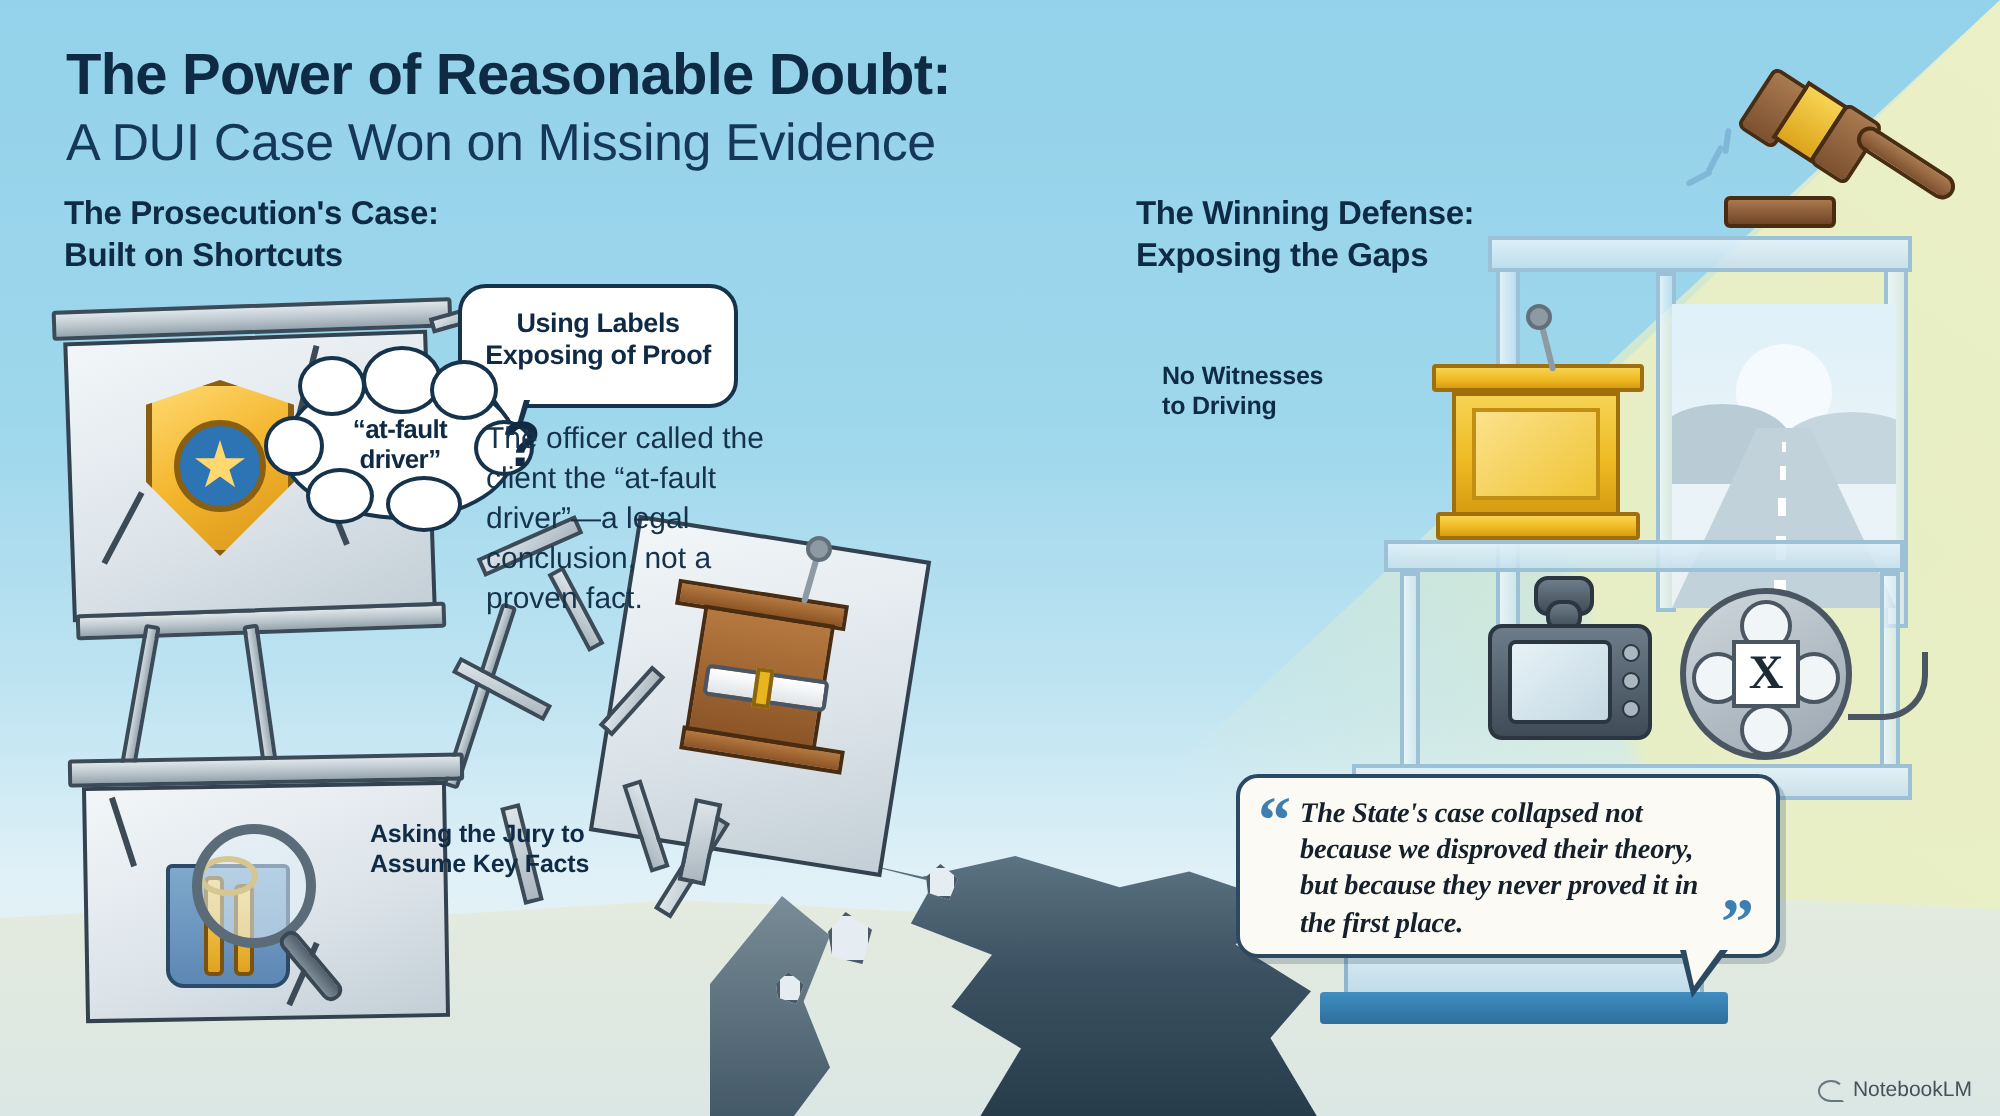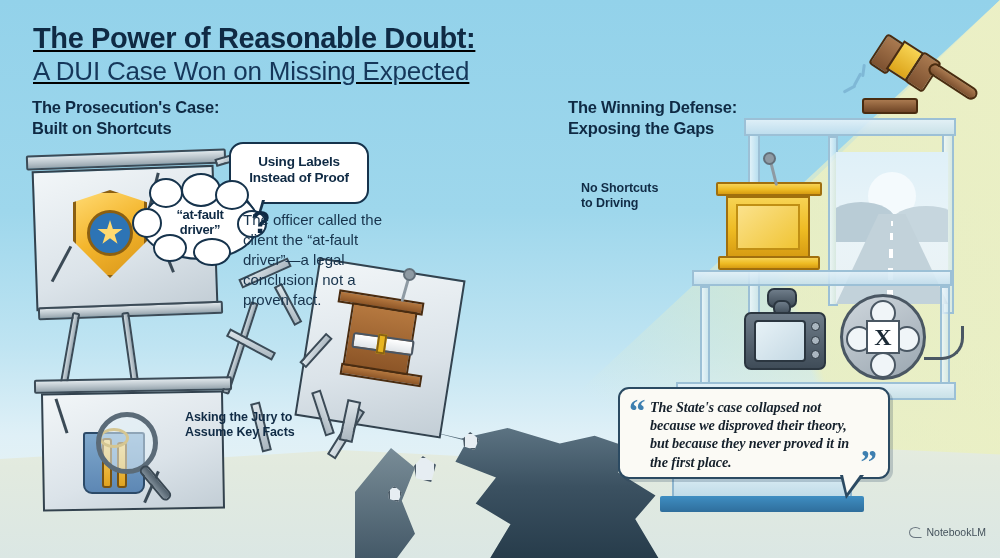--- a/index.html
+++ b/index.html
@@ -47,21 +47,21 @@
     background: linear-gradient(180deg,#6d828f,#33495a);
     clip-path: polygon(60% 0, 100% 18%, 78% 48%, 100% 78%, 70% 100%, 0 100%, 0 40%);
     opacity:.9;
   }
   .rock {
     position:absolute; background:#e6edf2; border:2px solid #4a5a66;
   }
 
   
   #main-title {
-    position: absolute; left: 33px; top: 22px; width: 560px; text-decoration: underline;
+    position: absolute; left: 33px; top: 22px; width: 560px;
   }
   #main-title .l1 {
     font-size: 29px; font-weight: bold; color: #0f2a44; letter-spacing: -0.4px;
     line-height: 1.12;
   }
   #main-title .l2 {
     font-size: 26px; font-weight: normal; color: #15375a; letter-spacing: -0.2px;
     line-height: 1.18; margin-top: 2px;
   }
   .col-head {
@@ -281,21 +281,21 @@
     border-top: 18px solid #fbfaf5;
   }
   
   #q-ped1 { position:absolute; left:672px; top:470px; width:180px; height:28px;
     background: linear-gradient(180deg,rgba(223,240,248,.9),rgba(186,217,234,.85)); border:2px solid #8fb6cf; }
   #q-ped2 { position:absolute; left:660px; top:496px; width:204px; height:16px;
     background: linear-gradient(180deg,#3f8ec2,#2f6e9c); border:2px solid #235madd; border-radius:2px; }
 
   
   #watermark {
-    position:absolute; right:14px; bottom:20px;
+    position:absolute; right:14px; bottom:7px;
     display:flex; align-items:center; gap:4px;
     font-size:10.5px; color:#45525c; font-weight:500;
   }
   #watermark .logo {
     width:13px;height:11px; border:1.6px solid #6a767f; border-radius:50% 50% 0 50%;
     border-right-color:transparent;
   }
 </style>
 </head>
 <body>
@@ -307,21 +307,21 @@
   <div id="beam2"></div>
   <div id="ground"></div>
   <div id="chasm2"></div>
   <div id="chasm"></div>
   <div class="rock" style="left:414px;top:456px;width:22px;height:26px;clip-path:polygon(40% 0,100% 34%,78% 100%,10% 86%,0 38%);"></div>
   <div class="rock" style="left:463px;top:432px;width:16px;height:18px;clip-path:polygon(45% 0,100% 40%,72% 100%,6% 80%,0 36%);"></div>
   <div class="rock" style="left:388px;top:486px;width:14px;height:16px;clip-path:polygon(45% 0,100% 40%,72% 100%,6% 80%,0 36%);"></div>
 
   <div id="main-title">
     <div class="l1">The Power of Reasonable Doubt:</div>
-    <div class="l2">A DUI Case Won on Missing Expected</div>
+    <div class="l2">A DUI Case Won on Missing Evidence</div>
   </div>
   <div class="col-head" id="head-right" style="white-space:pre-line;">The Winning Defense:
 Exposing the Gaps</div>
   <div class="col-head" id="head-left" style="white-space:pre-line;">The Prosecution's Case:
 Built on Shortcuts</div>
 
   <div class="beam-gray" id="lintel1"></div>
   <div class="slab" id="panel1"></div>
   <div class="crack" style="left:150px;top:172px;width:3px;height:56px;transform:rotate(14deg);"></div>
   <div class="crack" style="left:163px;top:226px;width:3px;height:48px;transform:rotate(-22deg);"></div>
@@ -359,21 +359,21 @@
   <div class="debris" style="left:296px;top:346px;width:40px;height:9px;transform:rotate(-48deg);"></div>
   <div class="debris" style="left:225px;top:340px;width:52px;height:9px;transform:rotate(28deg);"></div>
   <div class="debris" style="left:300px;top:408px;width:46px;height:10px;transform:rotate(72deg);"></div>
   <div class="debris" style="left:318px;top:428px;width:56px;height:10px;transform:rotate(-58deg);"></div>
   <div class="debris" style="left:343px;top:400px;width:14px;height:42px;transform:rotate(12deg);"></div>
   <div class="debris" style="left:256px;top:402px;width:10px;height:50px;transform:rotate(-14deg);"></div>
   <div class="debris" style="left:215px;top:156px;width:22px;height:8px;transform:rotate(-16deg);"></div>
 
   <div id="bubble-label">
     <div class="txt" style="white-space:pre-line;">Using Labels
-Instead of Proof</div>
+Exposing of Proof</div>
     <div class="tail"></div>
     <div class="tail2"></div>
   </div>
 
   <div id="thought">
     <div class="cloud"></div>
     <div class="lob" style="left:8px;top:-8px;width:34px;height:30px;"></div>
     <div class="lob" style="left:40px;top:-13px;width:40px;height:34px;"></div>
     <div class="lob" style="left:74px;top:-6px;width:34px;height:30px;"></div>
     <div class="lob" style="left:-9px;top:22px;width:30px;height:30px;"></div>
@@ -445,21 +445,21 @@
   <div class="gav-head" style="left:876px;top:36px;width:22px;height:36px;transform:rotate(33deg);"></div>
   <div class="gav-band" style="left:893px;top:44px;width:24px;height:34px;transform:rotate(33deg);"></div>
   <div class="gav-head" style="left:912px;top:54px;width:22px;height:36px;transform:rotate(33deg);"></div>
   <div class="gav-handle" style="left:925px;top:75px;width:56px;transform:rotate(33deg);"></div>
   <div class="gav-block" style="left:862px;top:98px;width:56px;height:16px;"></div>
   <div class="impact" style="left:856px;top:72px;width:3px;height:15px;transform:rotate(28deg);"></div>
   <div class="impact" style="left:848px;top:82px;width:3px;height:14px;transform:rotate(62deg);"></div>
   <div class="impact" style="left:862px;top:64px;width:3px;height:13px;transform:rotate(8deg);"></div>
 
   <div class="callout" id="c4">
-    <div class="ttl" style="white-space:pre-line;">No Shortcuts
+    <div class="ttl" style="white-space:pre-line;">No Witnesses
 to Driving</div>
   </div>
 
   <div id="q-ped1"></div>
   <div id="q-ped2"></div>
   <div id="quote">
     <span class="qopen">“</span>
     <div class="qtext">The State's case collapsed not because we disproved their theory, but because they never proved it in the first place.</div>
     <span class="qclose">”</span>
     <div class="tail"></div>

